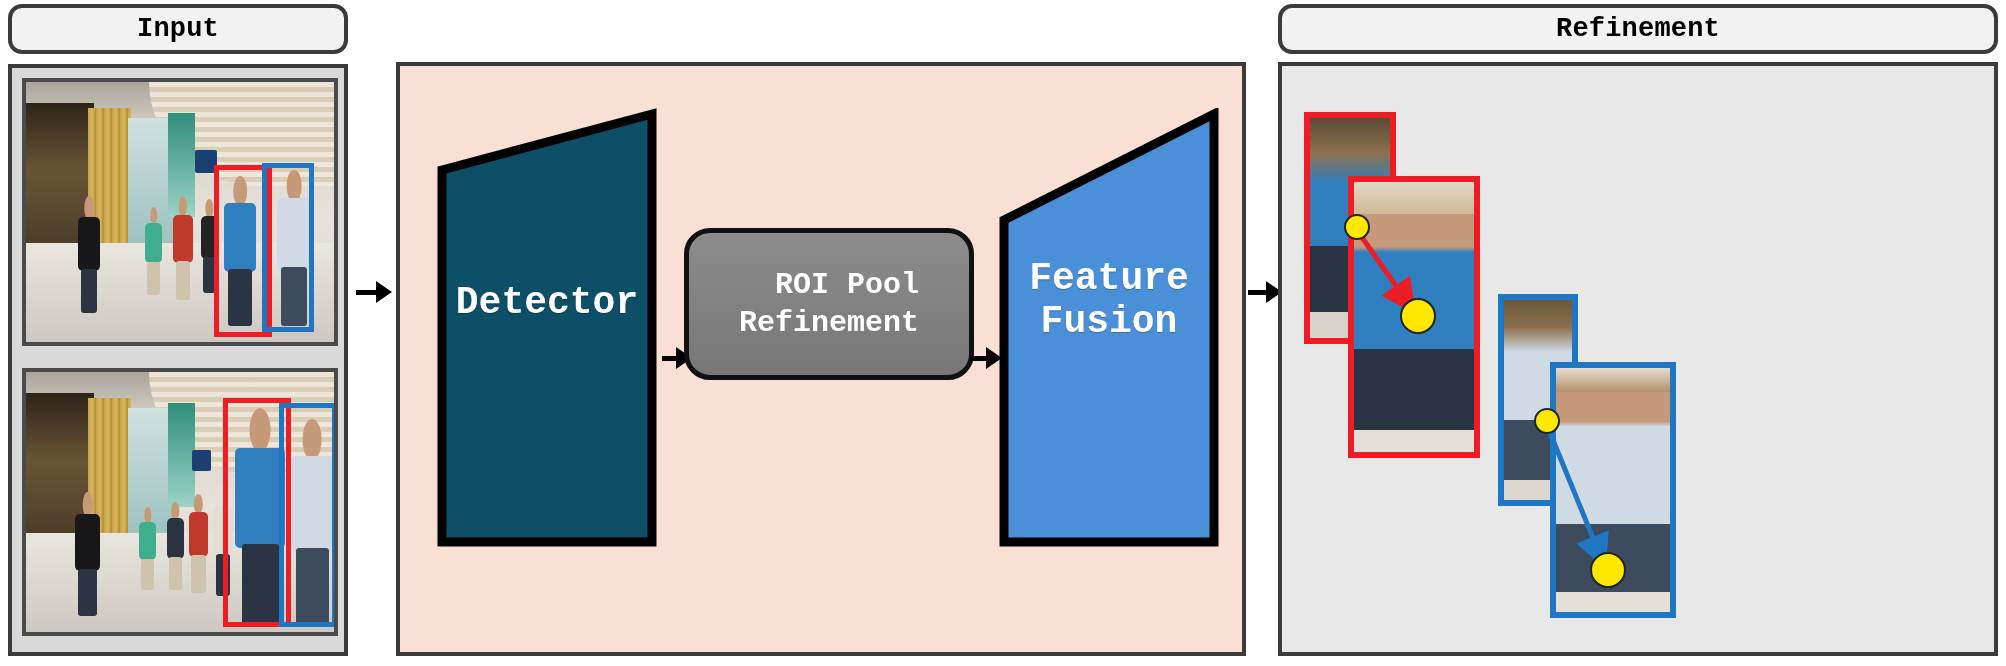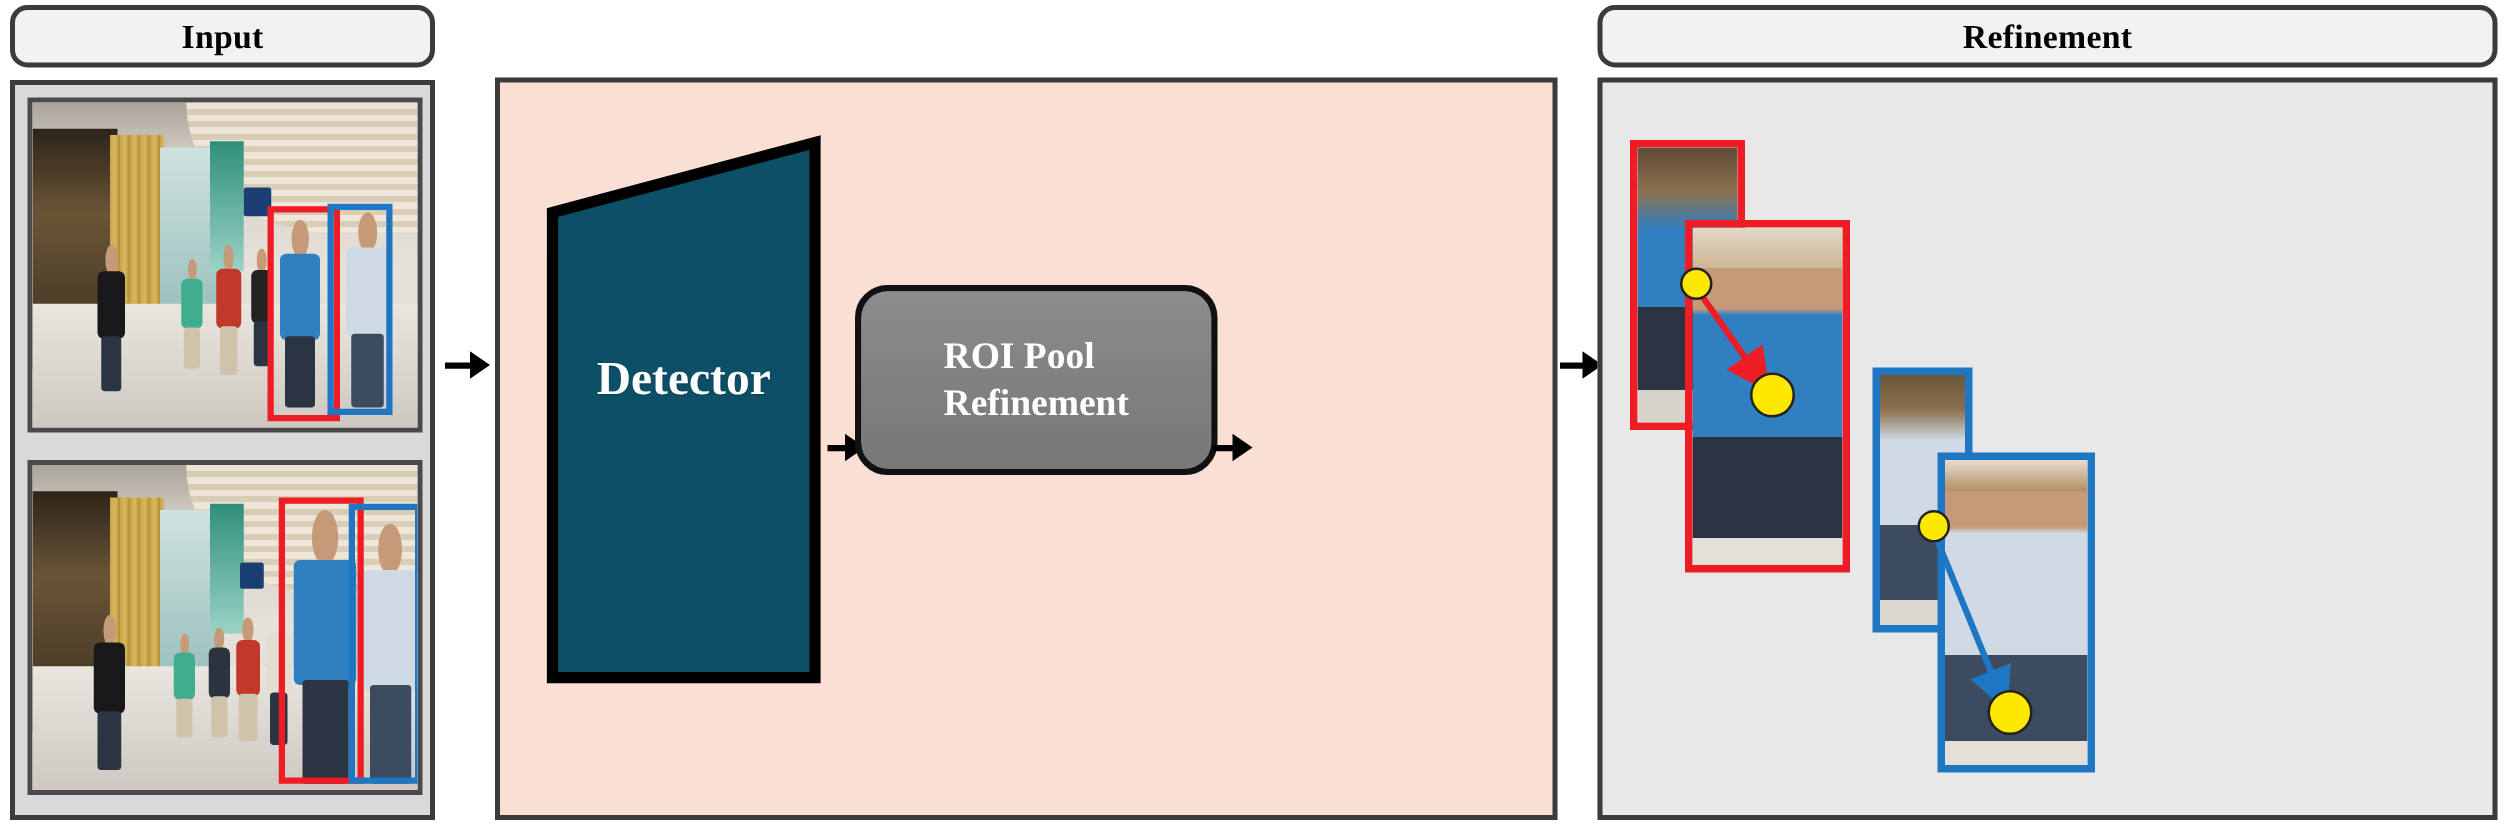--- a/index.html
+++ b/index.html
@@ -1,17 +1,17 @@
 <!DOCTYPE html>
 <html><head>
 <meta charset="utf-8">
 <style>
   html,body{margin:0;padding:0;background:#ffffff;}
   body{width:2006px;height:666px;font-family:"Liberation Serif",serif;overflow:hidden;}
-  .stage{position:relative;width:2006px;height:666px;background:#ffffff;}
+  .stage{position:relative;width:2006px;height:666px;background:#ffffff;font-family:Liberation Mono, monospace;}
   .panel-header{
     position:absolute;box-sizing:border-box;
     background:#f2f2f2;border:4px solid #3b3b3b;border-radius:14px;
     display:flex;align-items:center;justify-content:center;
     font-weight:bold;color:#000;letter-spacing:.2px;
   }
   .panel-body{
     position:absolute;box-sizing:border-box;
     border:4px solid #3b3b3b;
   }
@@ -71,21 +71,21 @@
   .trap{position:absolute;}
   .trap svg{display:block;}
   .trap-label{position:absolute;left:0;right:0;text-align:center;color:#ffffff;font-weight:bold;line-height:1.12;text-shadow:0 1px 1px rgba(0,0,0,.25);}
 
   #detector-label{font-size:38px;top:174px;}
   #fusion-label{font-size:38px;top:150px;}
 
   #roi-box{position:absolute;left:678px;top:222px;width:280px;height:142px;
     background:linear-gradient(to bottom,#8c8c8c,#777777);
     border:5px solid #111;border-radius:26px;
-    display:flex;align-items:center;justify-content:center;text-align:left;
+    display:flex;align-items:center;justify-content:center;text-align:right;
     color:#fff;font-weight:bold;font-size:30px;line-height:1.28;}
 
   
   .crop{position:absolute;overflow:hidden;box-sizing:border-box;}
   .crop.red{border:6px solid #ee1c25;}
   .crop.blue{border:6px solid #1f77c4;}
   .crop .inner{position:absolute;inset:0;}
   .dot{position:absolute;border-radius:50%;background:#ffe800;border:2px solid #222;}
   .assoc-svg{position:absolute;left:0;top:0;width:100%;height:100%;pointer-events:none;}
 </style>
@@ -221,20 +221,29 @@
         <span>ROI Pool</span><br>
         <span>Refinement</span>
       </span>
     </div>
 
     <div class="arrow" style="left:570px;top:292px;width:32px;">
       <div class="shaft" style="width:20px;"></div>
         <div class="head"></div>
     </div>
 
+    <div class="trap" style="left:598px;top:42px;width:222px;height:440px;">
+      <svg width="222" height="440" viewBox="0 0 222 440">
+        <polygon points="6,112 216,6 216,434 6,434" fill="#4a90d9" stroke="#000" stroke-width="9" stroke-linejoin="miter"></polygon>
+      </svg>
+      <div class="trap-label" id="fusion-label">
+        <span>Feature</span><br>
+        <span>Fusion</span>
+      </div>
+    </div>
   </div>
 
   <div class="arrow" style="left:1248px;top:292px;width:34px;">
     <div class="shaft" style="width:20px;"></div>
       <div class="head"></div>
   </div>
 
   <div class="panel-header" id="assoc-header">Refinement</div>
 
   <div class="panel-body" id="assoc-body">

